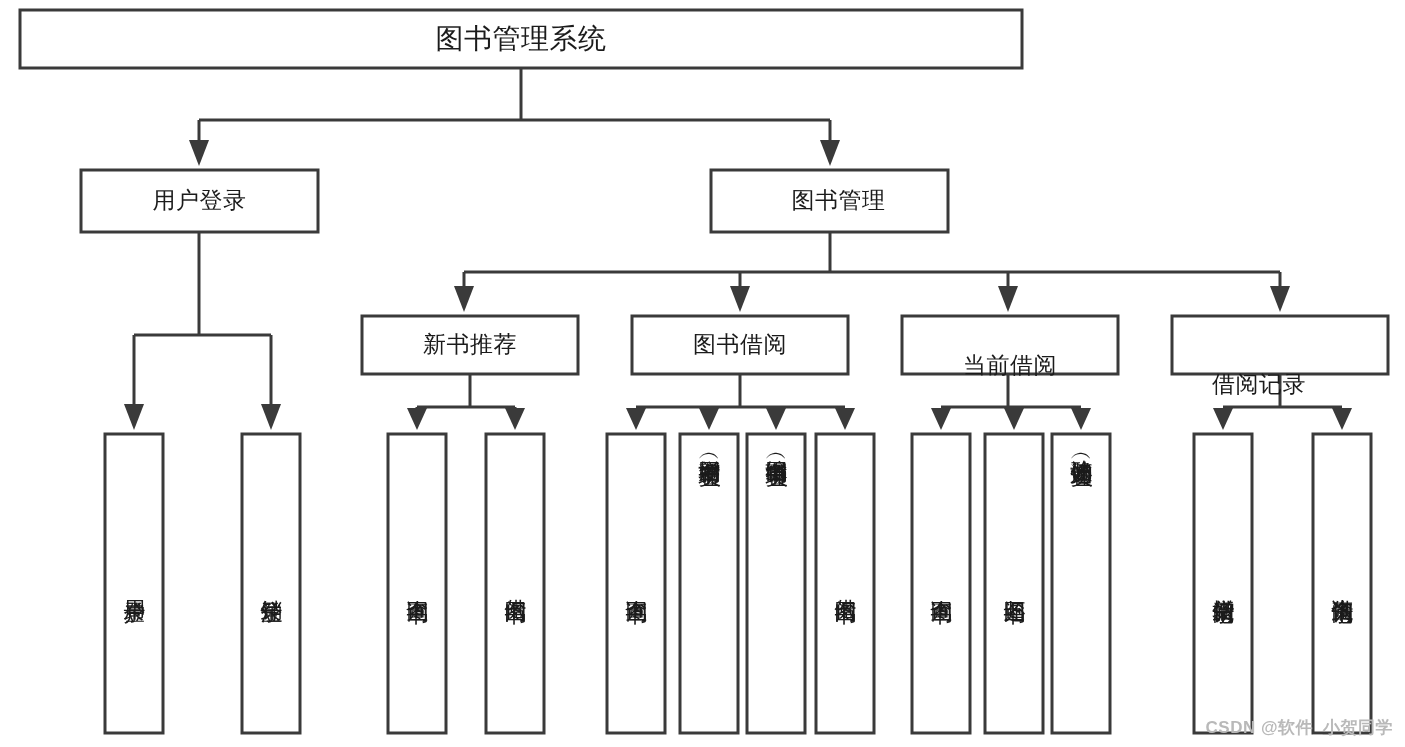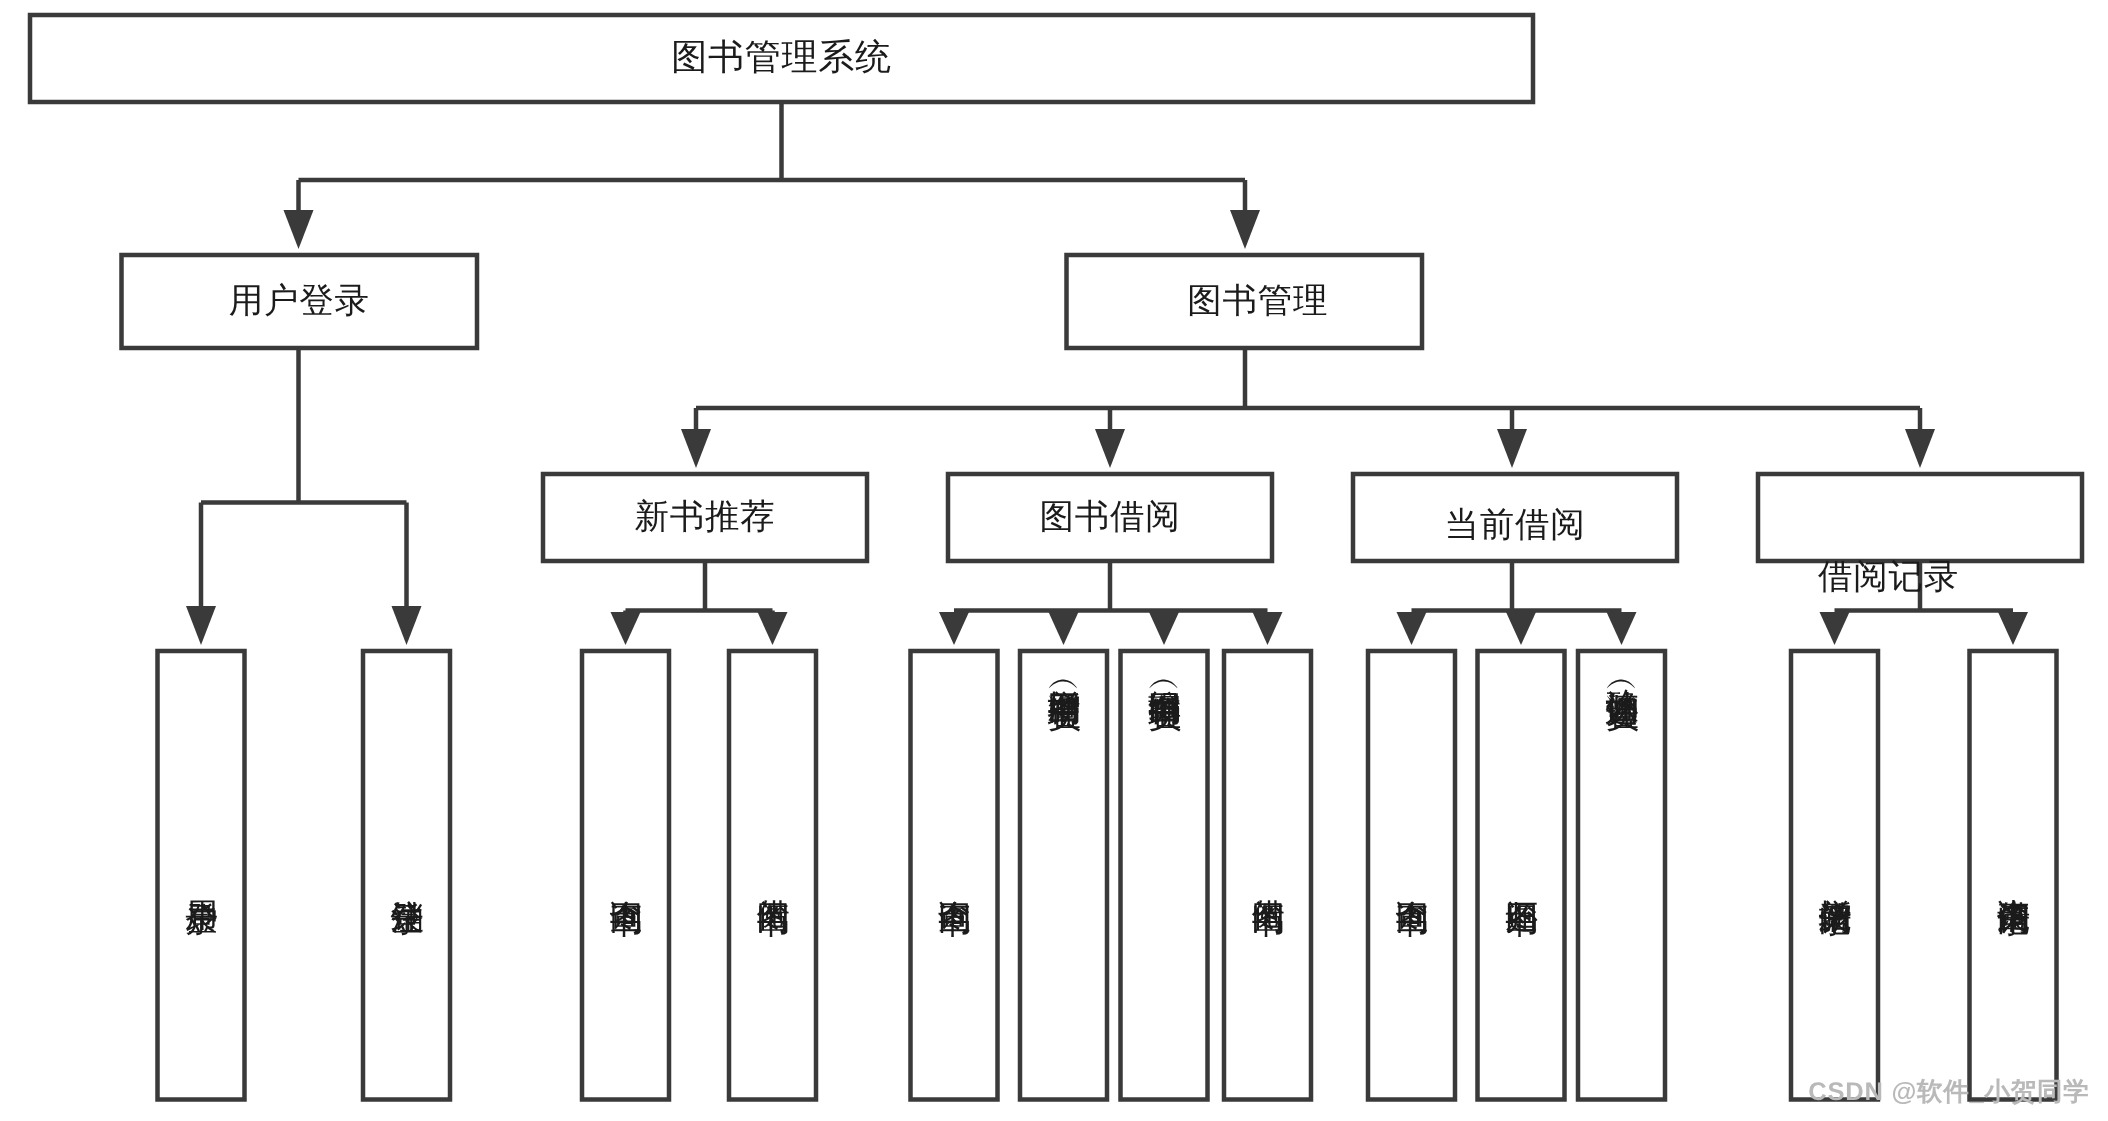--- a/index.html
+++ b/index.html
@@ -172,28 +172,28 @@
     <rect class="node-box" x="680" y="434" width="58" height="299"></rect>
     <rect class="node-box" x="747" y="434" width="58" height="299"></rect>
     <rect class="node-box" x="816" y="434" width="58" height="299"></rect>
     <rect class="node-box" x="912" y="434" width="58" height="299"></rect>
     <rect class="node-box" x="985" y="434" width="58" height="299"></rect>
     <rect class="node-box" x="1052" y="434" width="58" height="299"></rect>
     <rect class="node-box" x="1194" y="434" width="58" height="299"></rect>
     <rect class="node-box" x="1313" y="434" width="58" height="299"></rect>
   </svg>
 
-  <div class="node-label-h" style="left:20px; top:10px; width:1002px; height:58px; font-size:24px;">图书管理系统</div>
+  <div class="node-label-h" style="left:20px; top:10px; width:1002px; height:58px; font-size:28px;">图书管理系统</div>
 
   <div class="node-label-h" style="left:81px; top:170px; width:237px; height:62px;">用户登录</div>
   <div class="node-label-h" style="left:711px; top:170px; width:255px; height:62px;">图书管理</div>
 
   <div class="node-label-h" style="left:362px; top:316px; width:216px; height:58px;border-radius:24px;">新书推荐</div>
   <div class="node-label-h" style="left:632px; top:316px; width:216px; height:58px;">图书借阅</div>
-  <div class="node-label-h" style="left:902px; top:316px; width:216px; height:68px;">当前借阅</div>
+  <div class="node-label-h" style="left:902px; top:332px; width:216px; height:68px;">当前借阅</div>
   <div class="node-label-h" style="left:1172px; top:316px; width:174px; height:58px;margin-top:40px;">借阅记录</div>
 
   <div class="node-label-v" style="left:105px; top:434px; width:58px; height:299px;">用户登录</div>
   <div class="node-label-v" style="left:242px; top:434px; width:58px; height:299px;">注销登录</div>
   <div class="node-label-v" style="left:388px; top:434px; width:58px; height:299px;">查询图书</div>
   <div class="node-label-v" style="left:486px; top:434px; width:58px; height:299px;">借阅图书</div>
   <div class="node-label-v" style="left:607px; top:434px; width:58px; height:299px;">查询图书</div>
   <div class="node-label-v" style="left:680px; top:434px; width:58px; height:299px; justify-content:flex-start; padding-top:8px; box-sizing:border-box;">新增图书（管理员）</div>
   <div class="node-label-v" style="left:747px; top:434px; width:58px; height:299px; justify-content:flex-start; padding-top:8px; box-sizing:border-box;">编辑图书（管理员）</div>
   <div class="node-label-v" style="left:816px; top:434px; width:58px; height:299px;">借阅图书</div>

